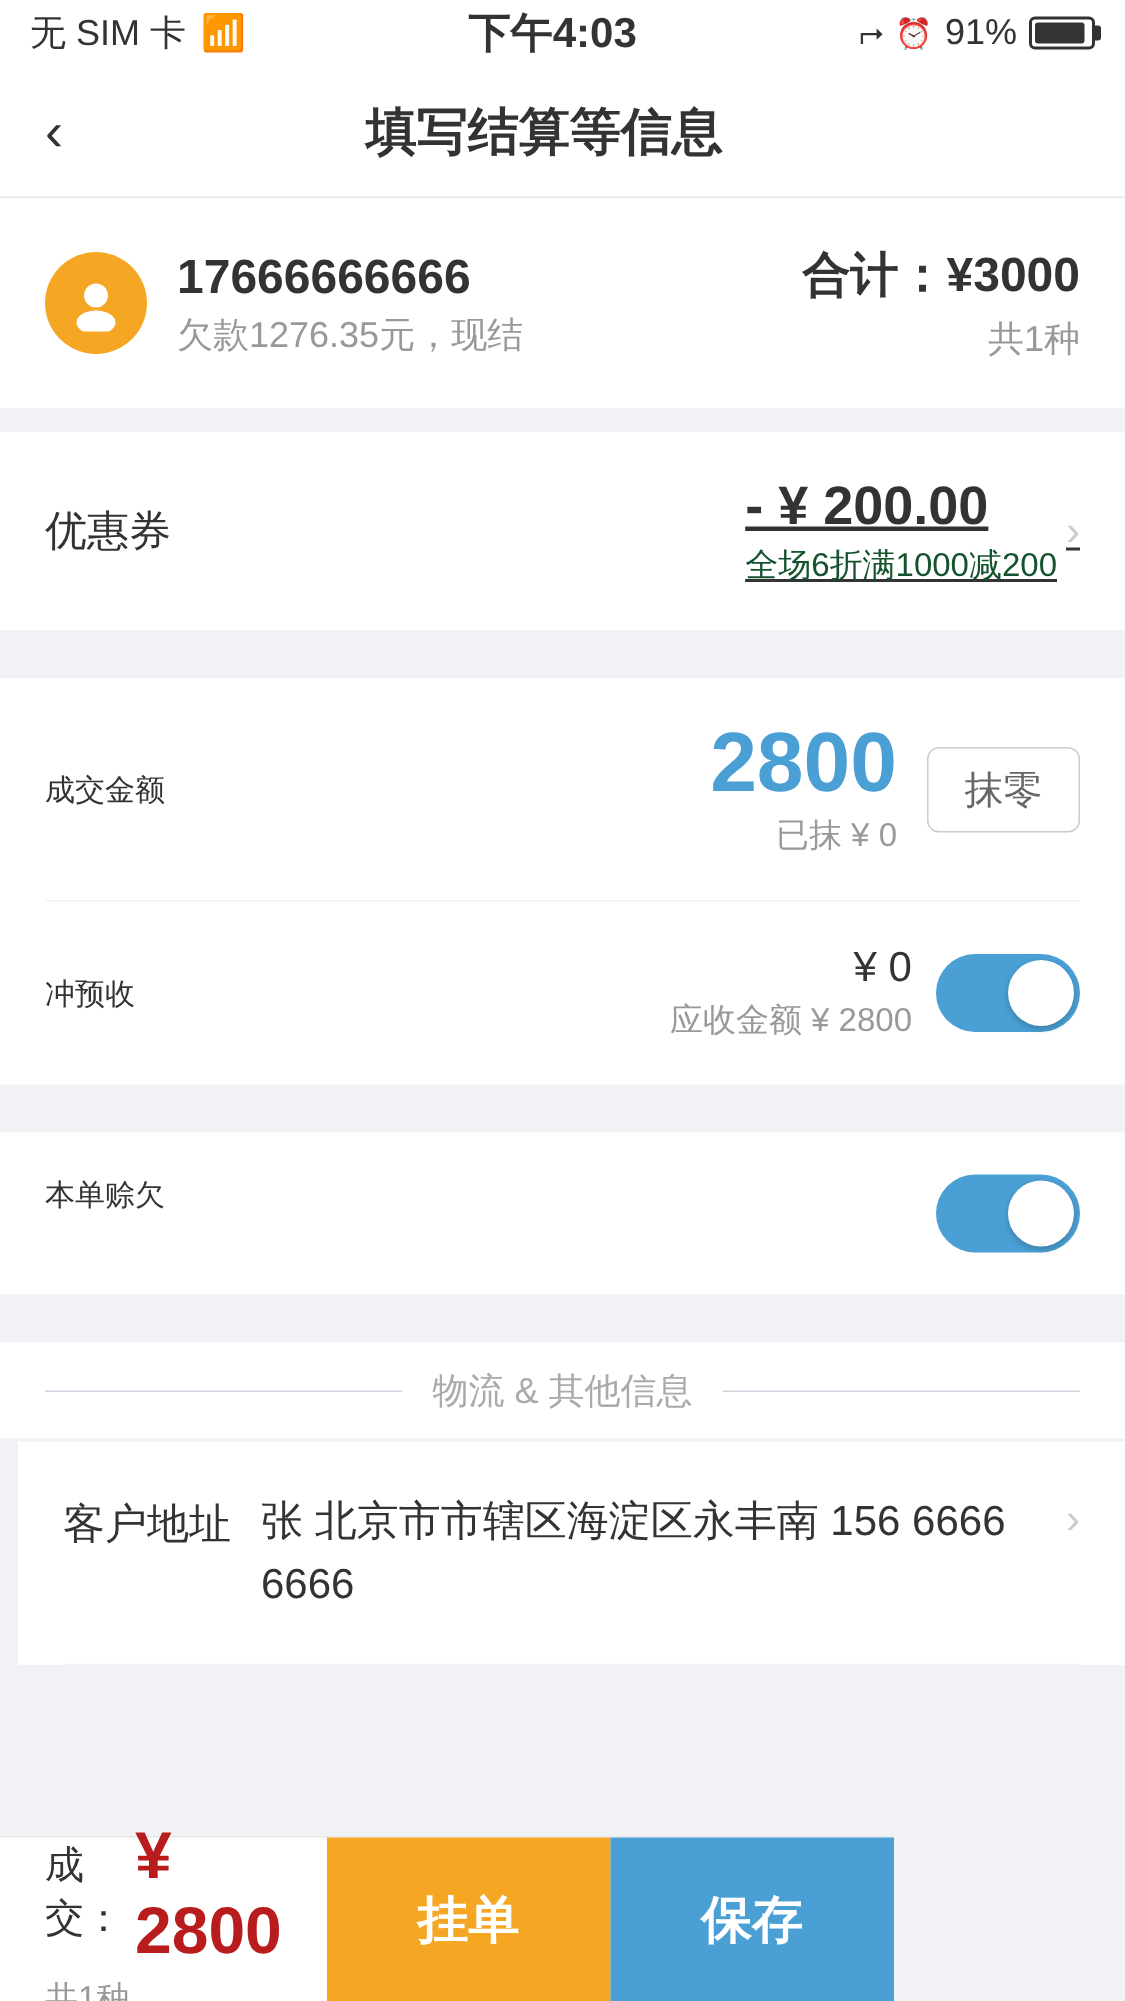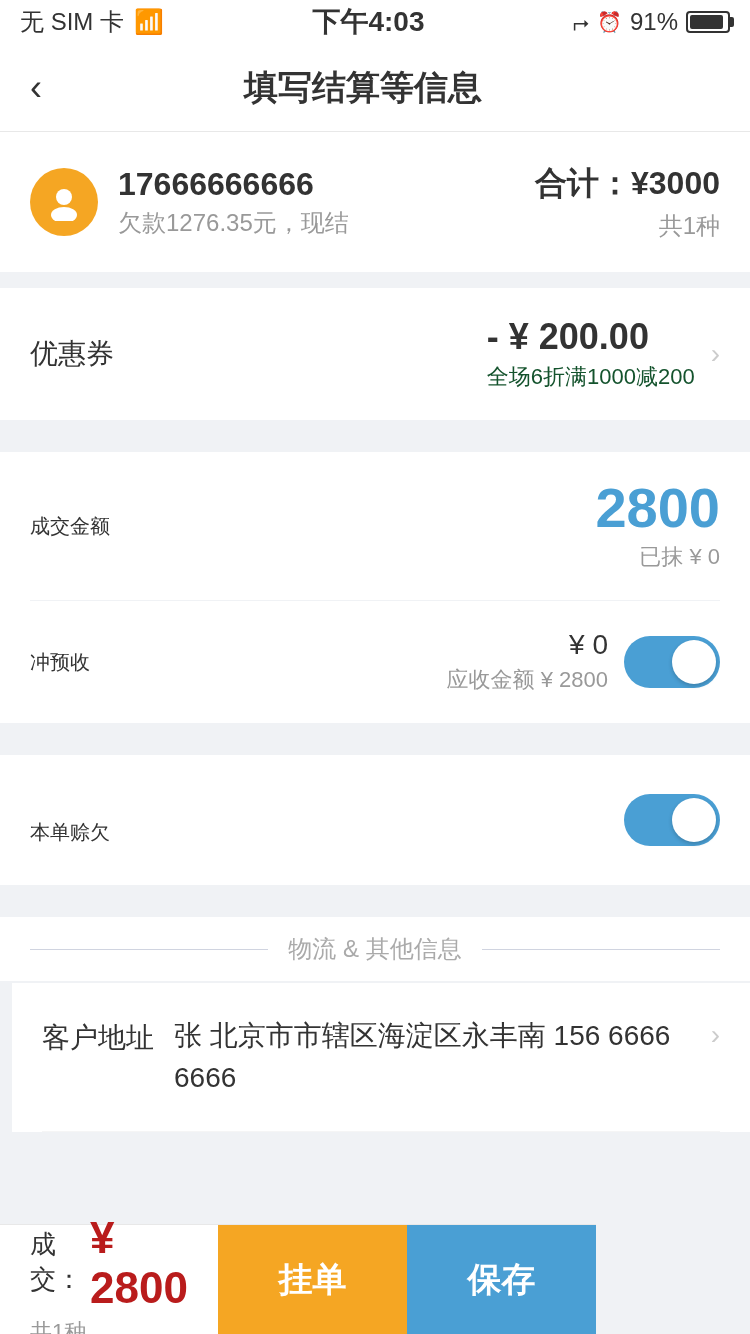--- a/index.html
+++ b/index.html
@@ -89,21 +89,21 @@
     
     .coupon-row {
       background: #fff;
       padding: 28px 30px;
       display: flex;
       align-items: center;
       justify-content: space-between;
       margin-bottom: 16px;
     }
     .coupon-label { font-size: 28px; color: #333; }
-    .coupon-right { display: flex; align-items: center; gap: 10px; }
+    .coupon-right { display: flex; align-items: center; gap: 0; text-decoration: underline; }
     .coupon-discount { font-size: 36px; color: #333; font-weight: 600; }
     .coupon-desc { font-size: 22px; color: #14532d; margin-top: 4px; text-align: right; }
     .chevron-icon { font-size: 28px; color: #ccc; margin-left: 6px; }
 
     
     .section-sep { height: 16px; background: #f0f2f5; }
     .amount-row {
       display: flex;
       align-items: center;
       justify-content: space-between;
@@ -150,23 +150,23 @@
     
     .white-section {
       background: #fff;
       padding: 0 30px;
       margin-bottom: 16px;
     }
 
     
     .bendan-row {
       display: flex;
-      align-items: flex-end;
-      justify-content: space-between;
-      padding: 39px 0;
+      align-items: flex-start;
+      justify-content: space-between;
+      padding: 28px 0;
     }
 
     
     .duedate-row {
       display: flex;
       align-items: center;
       padding: 36px 0;
       font-size: 28px;
       color: #333;
       gap: 20px;
@@ -308,20 +308,21 @@
 
   <div class="white-section">
 
     <div class="amount-row">
       <div class="row-label">成交金额</div>
       <div class="amount-right">
         <div>
           <div class="amount-value">2800</div>
           <div class="amount-sub">已抹  ¥ 0</div>
         </div>
+        <button class="round-btn">抹零</button>
       </div>
     </div>
 
     <div class="chong-row">
       <div class="row-label">冲预收</div>
       <div class="chong-right">
         <div class="chong-amount">
           <div class="chong-value">¥ 0</div>
           <div class="chong-sub">应收金额 ¥ 2800</div>
         </div>

